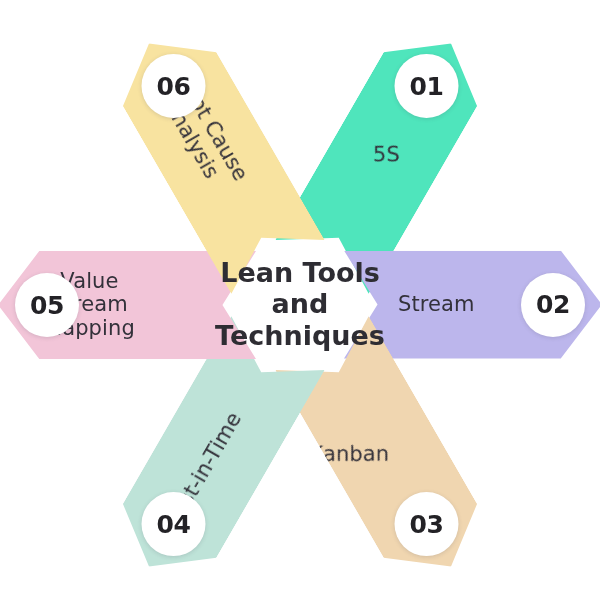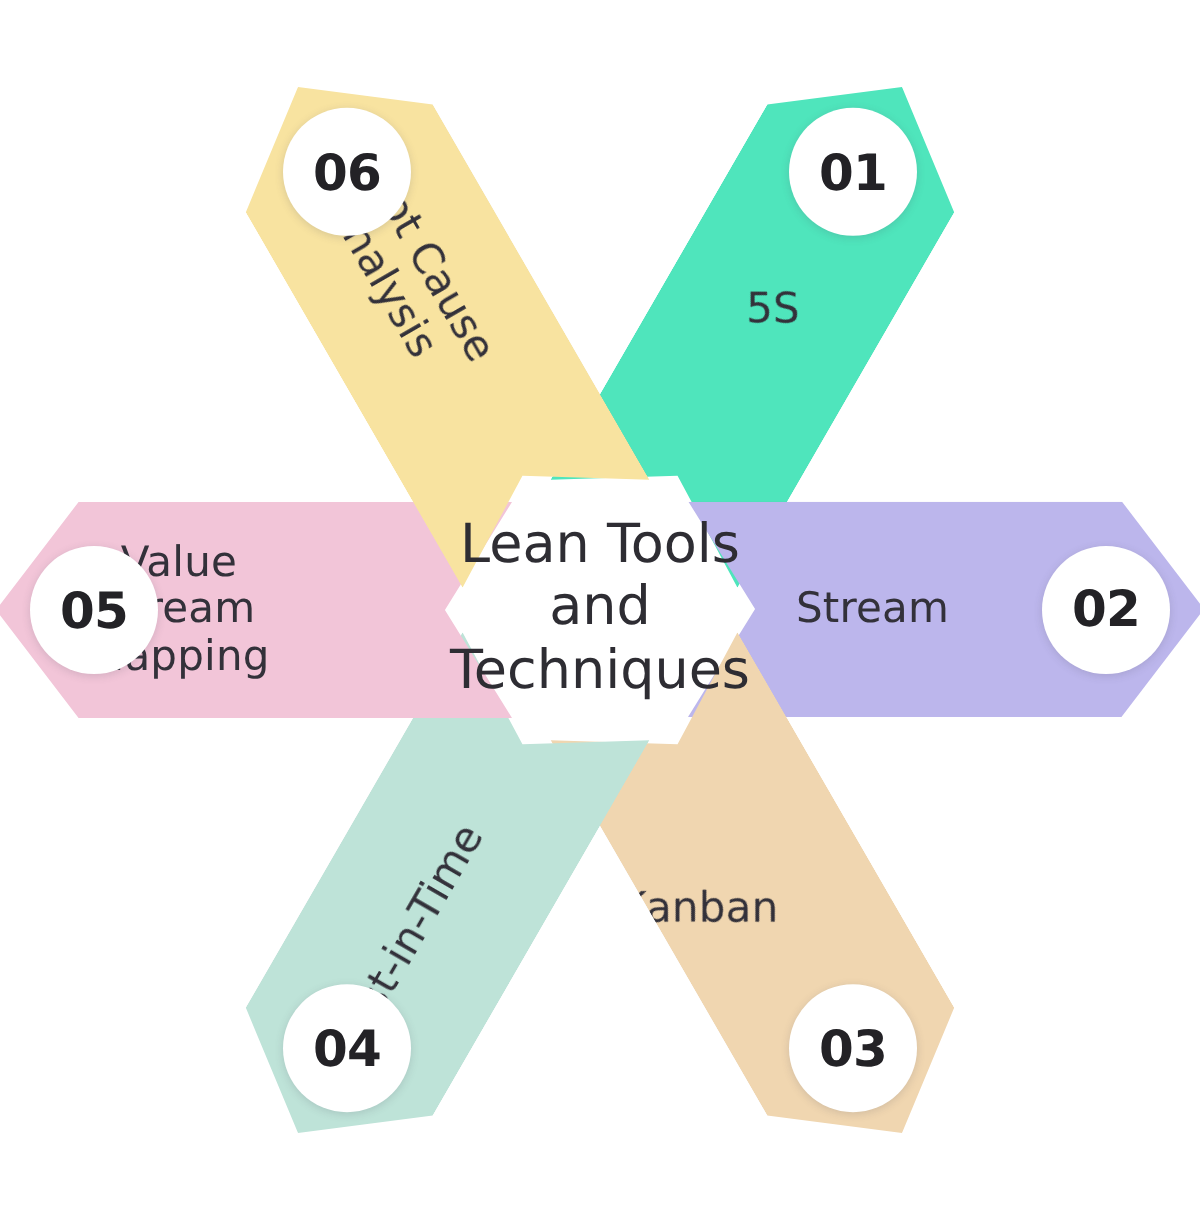--- a/index.html
+++ b/index.html
@@ -95,21 +95,21 @@
     transform: translate(-50%, -50%);
     width: 260px;
     text-align: center;
     z-index: 15;
     pointer-events: none;
   }
   #center-title span {
     display: block;
     color: #2e2d33;
     font-size: 27px;
-    font-weight: 400;
+    font-weight: 700;
     line-height: 1.18;
     white-space: pre-line;
   }
 </style>
 </head>
 <body>
 
 <div id="stage">
 
   <div class="arrow-unit" style="transform:rotate(-60deg);">

